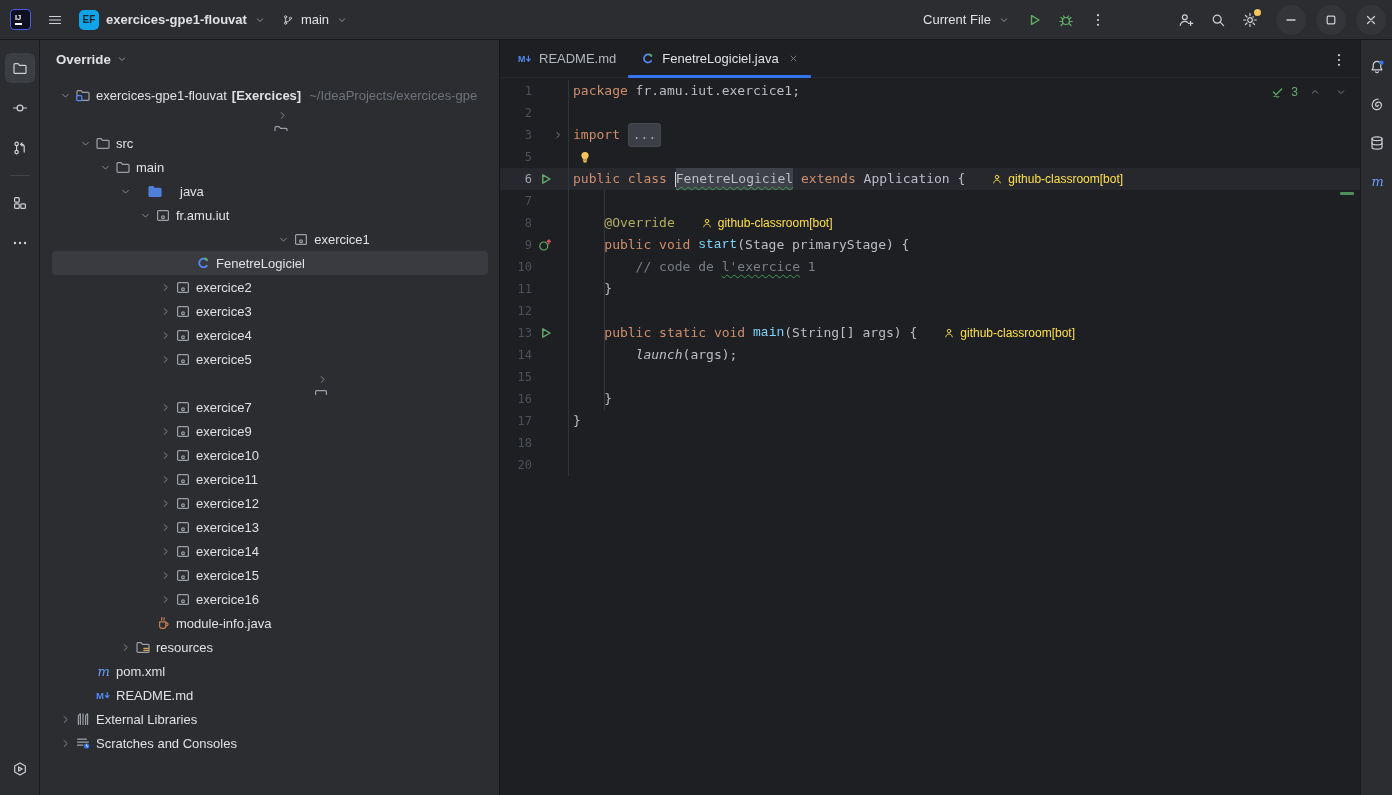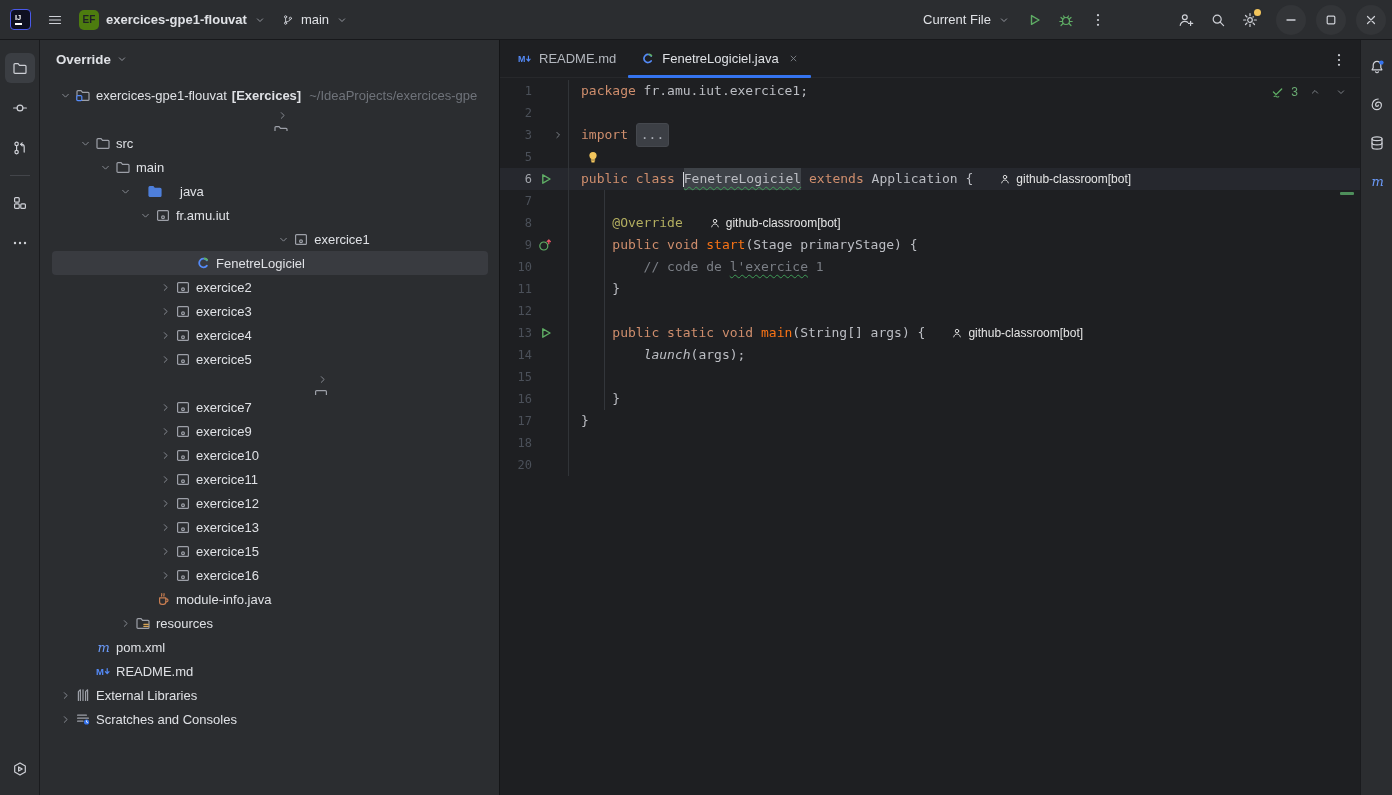--- a/index.html
+++ b/index.html
@@ -15,21 +15,21 @@
   .tb-left,.tb-right{display:flex;align-items:center;}
   .app-logo{width:21px;height:21px;border-radius:4px;background:#0E1021;border:1px solid #4A59E8;
             color:#fff;font-size:7.5px;font-weight:bold;display:flex;flex-direction:column;
             justify-content:center;padding-left:4px;box-sizing:border-box;line-height:7px;margin-right:8px;}
   .app-logo .ul{width:7px;height:2px;background:#fff;margin-top:2px;}
   .tb-btn{background:none;border:none;color:#CED0D6;width:32px;height:32px;border-radius:6px;
           display:flex;align-items:center;justify-content:center;padding:0;position:relative;}
   .widget{display:flex;align-items:center;gap:7px;color:#DFE1E5;background:none;border:none;
           padding:5px 8px;border-radius:6px;font-size:13px;}
   .widget .name{font-weight:600;}
-  .badge-ef{width:20px;height:20px;border-radius:5px;background:#4d7c0f;color:#1F2126;font-weight:700;
+  .badge-ef{width:20px;height:20px;border-radius:5px;background:#0ea5e9;color:#1F2126;font-weight:700;
             font-size:10px;display:flex;align-items:center;justify-content:center;}
   .chev{color:#9DA0A8;display:flex;}
   .chev svg{width:12px;height:12px;}
   .green{color:#5FAD65;}
   .gap56{width:56px;}
   .badge-yellow::after{content:"";position:absolute;top:3px;right:3px;width:7px;height:7px;
             border-radius:50%;background:#F2C55C;border:2px solid #2B2D30;}
   .win-btn{width:30px;height:30px;border-radius:50%;background:#333538;border:none;color:#CED0D6;
            display:flex;align-items:center;justify-content:center;margin-left:10px;}
 
@@ -79,34 +79,34 @@
                font-family:"DejaVu Sans Mono",monospace;font-size:13px;overflow:hidden;}
   .code-lines{position:absolute;top:2px;left:0;right:0;}
   .code-line{height:22px;display:flex;align-items:stretch;}
   .code-line.caret-line{background:#26282E;}
   .ln{width:32px;flex:0 0 32px;text-align:right;color:#4B5059;font-size:12px;line-height:22px;}
   .caret-line .ln{color:#A1A4AB;}
   .gut{width:36px;flex:0 0 36px;display:flex;align-items:center;}
   .gmark{width:16px;height:16px;margin-left:5px;display:flex;align-items:center;justify-content:center;}
   .gmark.fold{margin-left:auto;margin-right:2px;color:#868A91;}
   .gmark.fold svg{width:12px;height:12px;}
-  .code-text{border-left:1px solid #313438;padding-left:12px;white-space:pre;color:#BCBEC4;
+  .code-text{border-left:1px solid #313438;padding-left:4px;white-space:pre;color:#BCBEC4;
              line-height:22px;flex:1;display:flex;align-items:center;}
   .code-text > span{white-space:pre;}
   .tok-k{color:#CF8E6D;}
-  .tok-m{color:#f97316;}
+  .tok-m{color:#7dd3fc;font-family:Liberation Mono, monospace;}
   .tok-a{color:#B3AE60;}
   .tok-c{color:#7A7E85;}
   .tok-csq{color:#7A7E85;text-decoration:underline wavy #3E9C56 1px;text-underline-offset:3px;}
   .tok-it{font-style:italic;}
   .tok-fold{background:#3C3F45;border:1px solid #45484E;border-radius:3px;padding:0 4px;color:#A9ADB5;}
   .tok-hl{background:#3E4248;text-decoration:underline wavy #3E9C56 1px;text-underline-offset:3px;}
   .caret-bar{display:inline-block;width:2px;height:15px;background:#D5D7DB;margin-right:-1px;vertical-align:-3px;}
   .bulb-wrap{width:16px;height:16px;margin:0 2px 0 4px;display:inline-flex;}
-  .blame{display:inline-flex;align-items:center;gap:5px;margin-left:26px;color:#e5e5e5;
+  .blame{display:inline-flex;align-items:center;gap:5px;margin-left:26px;color:#fde047;
          font-family:"Liberation Sans",sans-serif;font-size:12px;}
   .blame svg{width:12px;height:12px;}
   .indent-guide{position:absolute;left:104px;top:112px;height:220px;width:1px;background:#33363B;}
   .inspect-widget{position:absolute;top:5px;right:10px;display:flex;align-items:center;gap:6px;
                   font-family:"Liberation Sans",sans-serif;font-size:12px;color:#6AAB73;}
   .inspect-widget .icon svg{width:14px;height:14px;}
   .iw-btn{background:none;border:none;color:#868A91;display:flex;align-items:center;justify-content:center;
           width:18px;height:18px;padding:0;margin-left:2px;}
   .iw-btn svg{width:12px;height:12px;}
   .stripe-marker{position:absolute;left:840px;top:114px;width:14px;height:3px;background:#4E8F5B;border-radius:1px;}
@@ -574,20 +574,34 @@
             <svg width="16" height="16" viewBox="0 0 16 16" fill="none" stroke="currentColor" stroke-width="1.2" stroke-linecap="round" stroke-linejoin="round">
               <path d="M6.5 4.5L10 8l-3.5 3.5"></path>
             </svg>
           </span>
           <span class="tr-icon">
             <svg width="16" height="16" viewBox="0 0 16 16" fill="none" stroke="currentColor" stroke-width="1.2" stroke-linecap="round" stroke-linejoin="round">
               <rect x="2.6" y="3.6" width="10.8" height="9.8" rx="1"></rect>
               <circle cx="8" cy="10.3" r="1.4"></circle>
             </svg>
           </span>
+          <span>exercice14</span>
+        </div>
+        <div class="tree-row" style="padding-left: 105px;">
+          <span class="tr-chev">
+            <svg width="16" height="16" viewBox="0 0 16 16" fill="none" stroke="currentColor" stroke-width="1.2" stroke-linecap="round" stroke-linejoin="round">
+              <path d="M6.5 4.5L10 8l-3.5 3.5"></path>
+            </svg>
+          </span>
+          <span class="tr-icon">
+            <svg width="16" height="16" viewBox="0 0 16 16" fill="none" stroke="currentColor" stroke-width="1.2" stroke-linecap="round" stroke-linejoin="round">
+              <rect x="2.6" y="3.6" width="10.8" height="9.8" rx="1"></rect>
+              <circle cx="8" cy="10.3" r="1.4"></circle>
+            </svg>
+          </span>
           <span>exercice15</span>
         </div>
         <div class="tree-row" style="padding-left: 105px;">
           <span class="tr-chev">
             <svg width="16" height="16" viewBox="0 0 16 16" fill="none" stroke="currentColor" stroke-width="1.2" stroke-linecap="round" stroke-linejoin="round">
               <path d="M6.5 4.5L10 8l-3.5 3.5"></path>
             </svg>
           </span>
           <span class="tr-icon">
             <svg width="16" height="16" viewBox="0 0 16 16" fill="none" stroke="currentColor" stroke-width="1.2" stroke-linecap="round" stroke-linejoin="round">

